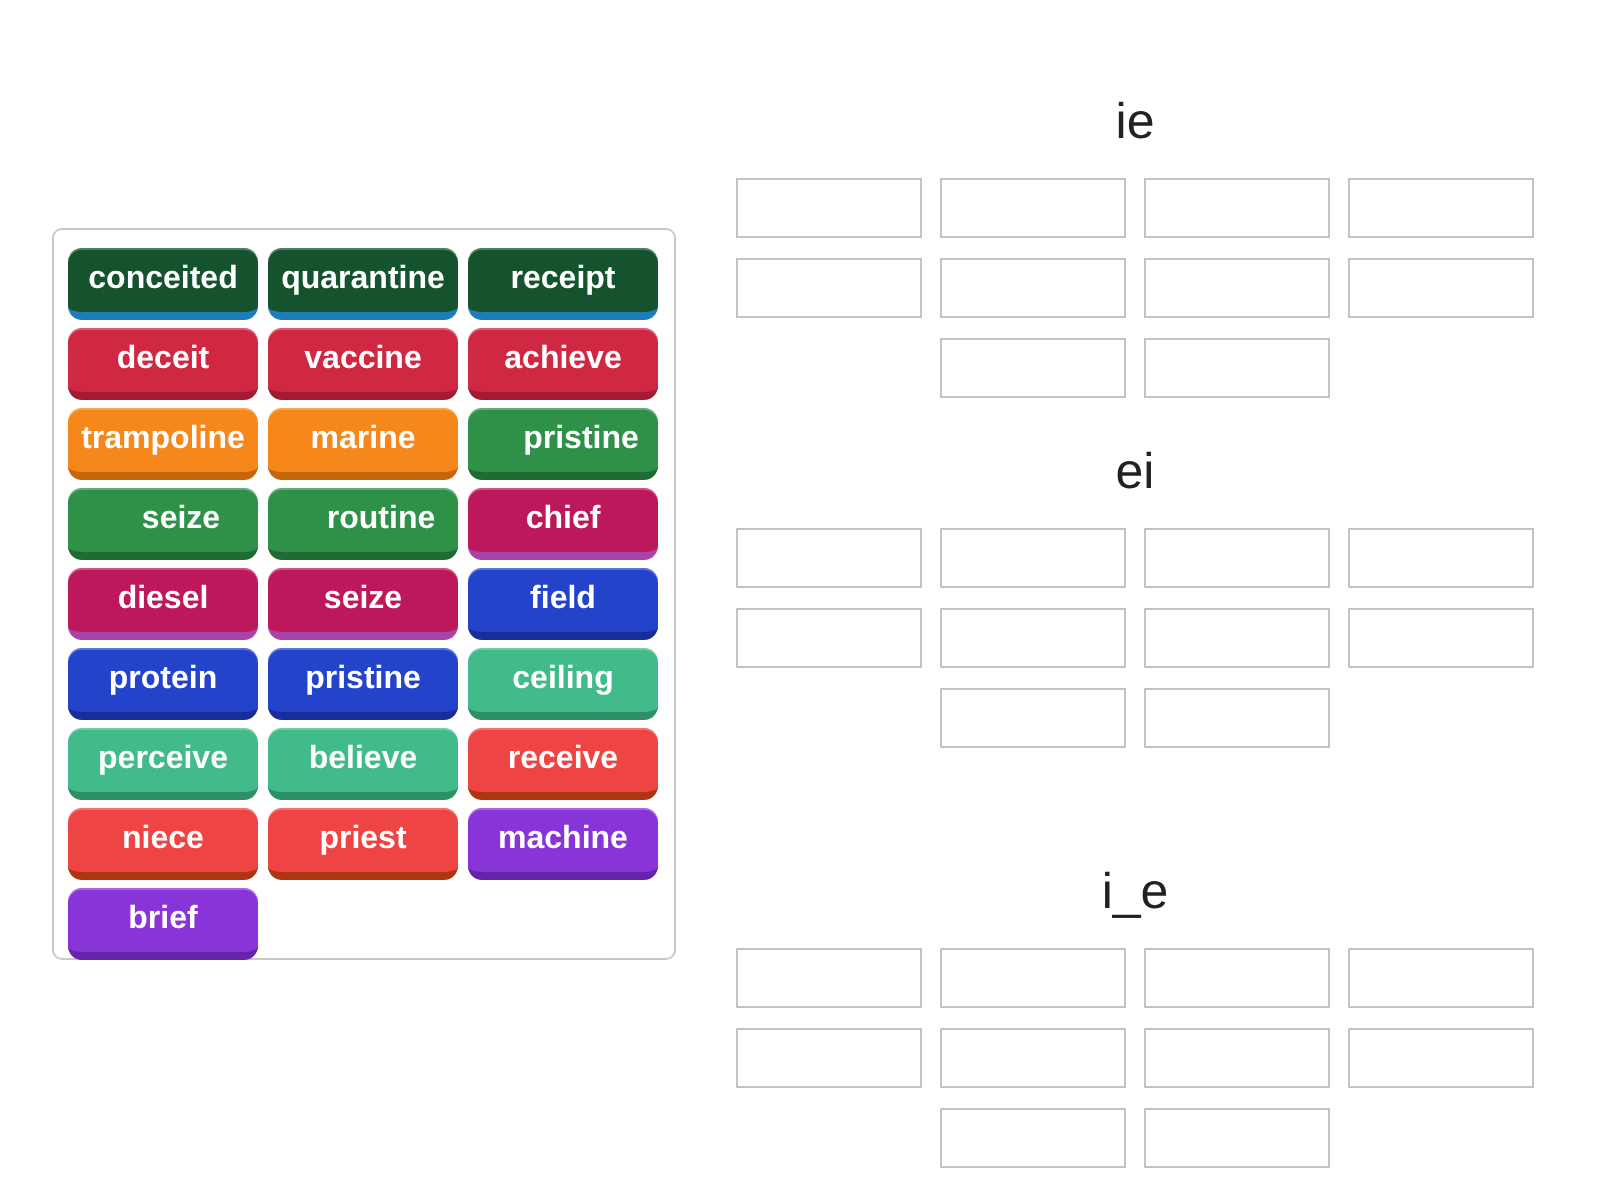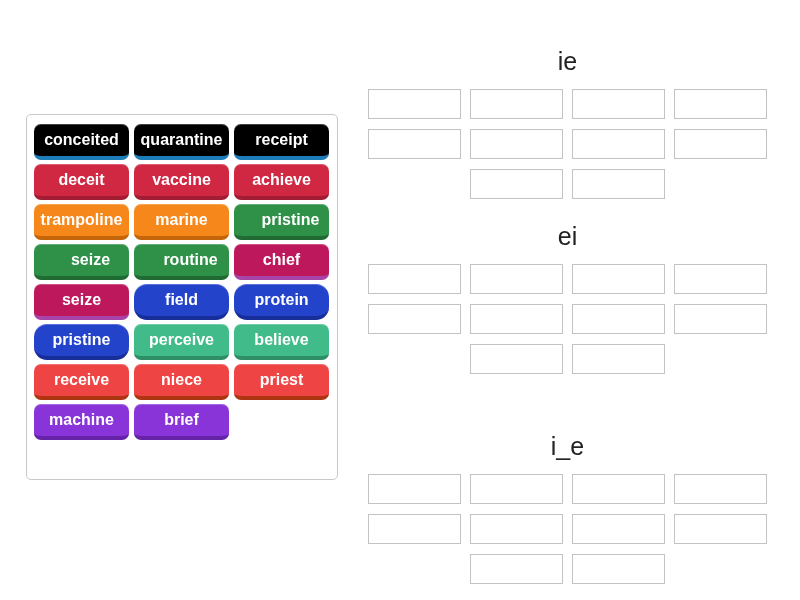--- a/index.html
+++ b/index.html
@@ -44,26 +44,26 @@
     color: #ffffff;
     font-size: 16px;
     font-weight: 700;
     letter-spacing: 0;
     cursor: grab;
     border-bottom: 4px solid rgba(0,0,0,0.3);
     box-shadow: inset 0 1px 0 rgba(255,255,255,0.25);
     white-space: nowrap;
     overflow: hidden;
   }
-  .c-blue      { background: #000000; border-bottom-color: #1d7db8; }
+  .c-blue      { background: #14532d; border-bottom-color: #1d7db8; }
   .c-crimson   { background: #d02743; border-bottom-color: #a21d33; }
   .c-orange    { background: #f6871b; border-bottom-color: #c4650a; }
   .c-green     { background: #2e9147; border-bottom-color: #206b33; padding-left: 18px; }
   .c-orchid    { background: #be185d; border-bottom-color: #a844a8; }
-  .c-royal     { background: #2443cb; border-bottom-color: #172e99; border-radius: 13px; }
+  .c-royal     { background: #2443cb; border-bottom-color: #172e99; }
   .c-sea       { background: #42bb8a; border-bottom-color: #2e8e67; }
   .c-vermilion { background: #ef4444; border-bottom-color: #ae3511; }
   .c-purple    { background: #8834d8; border-bottom-color: #6523a8; }
 
   
   .group {
     position: absolute;
     left: 368px;
     width: 399px;
   }
@@ -107,24 +107,26 @@
     <div class="tile c-blue">receipt</div>
     <div class="tile c-crimson">deceit</div>
     <div class="tile c-crimson">vaccine</div>
     <div class="tile c-crimson">achieve</div>
     <div class="tile c-orange">trampoline</div>
     <div class="tile c-orange">marine</div>
     <div class="tile c-green">pristine</div>
     <div class="tile c-green">seize</div>
     <div class="tile c-green">routine</div>
     <div class="tile c-orchid">chief</div>
+    <div class="tile c-orchid">diesel</div>
     <div class="tile c-orchid">seize</div>
     <div class="tile c-royal">field</div>
     <div class="tile c-royal">protein</div>
     <div class="tile c-royal">pristine</div>
+    <div class="tile c-sea">ceiling</div>
     <div class="tile c-sea">perceive</div>
     <div class="tile c-sea">believe</div>
     <div class="tile c-vermilion">receive</div>
     <div class="tile c-vermilion">niece</div>
     <div class="tile c-vermilion">priest</div>
     <div class="tile c-purple">machine</div>
     <div class="tile c-purple">brief</div>
   </div>
 
   <section class="group group-ei">

